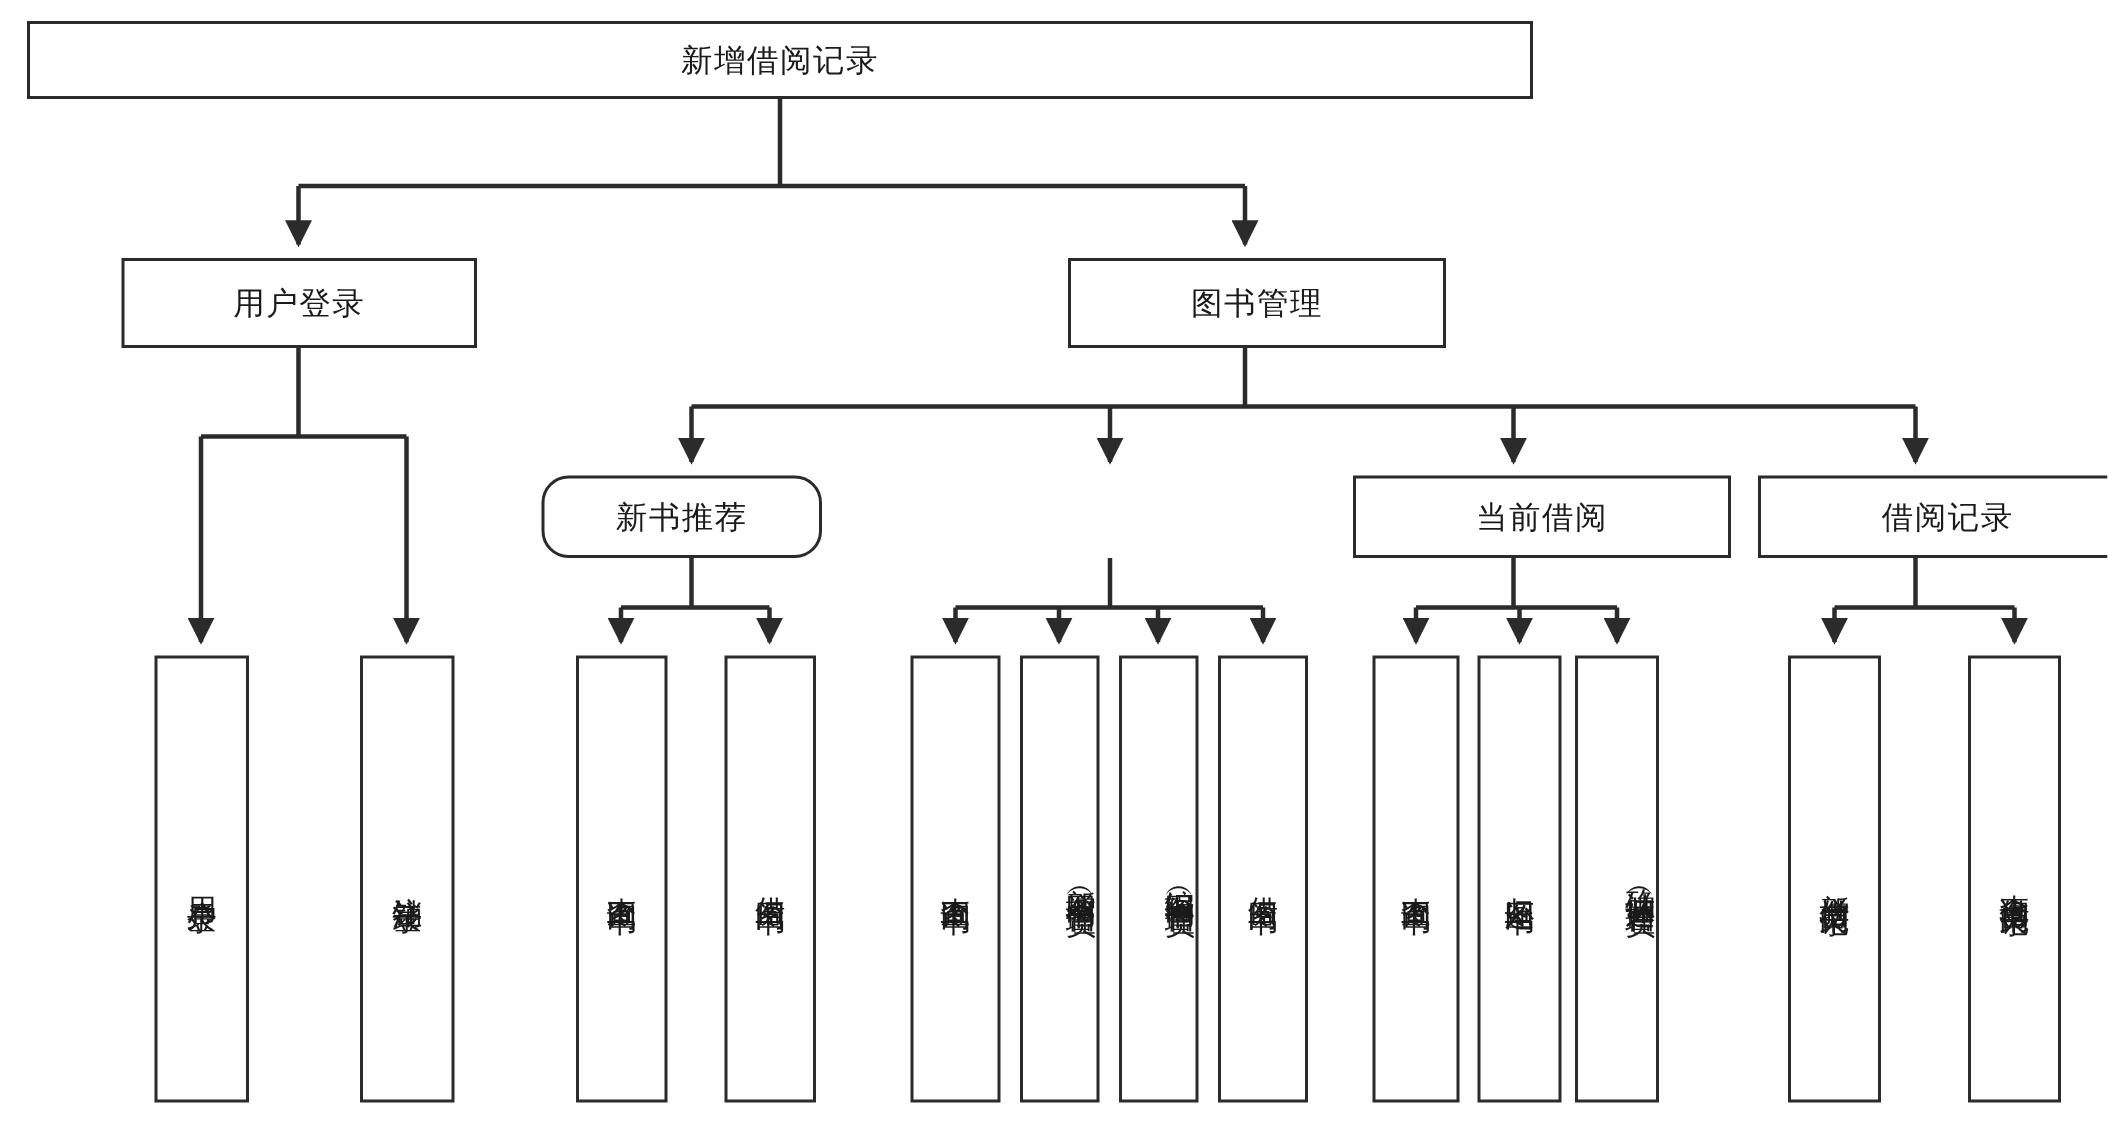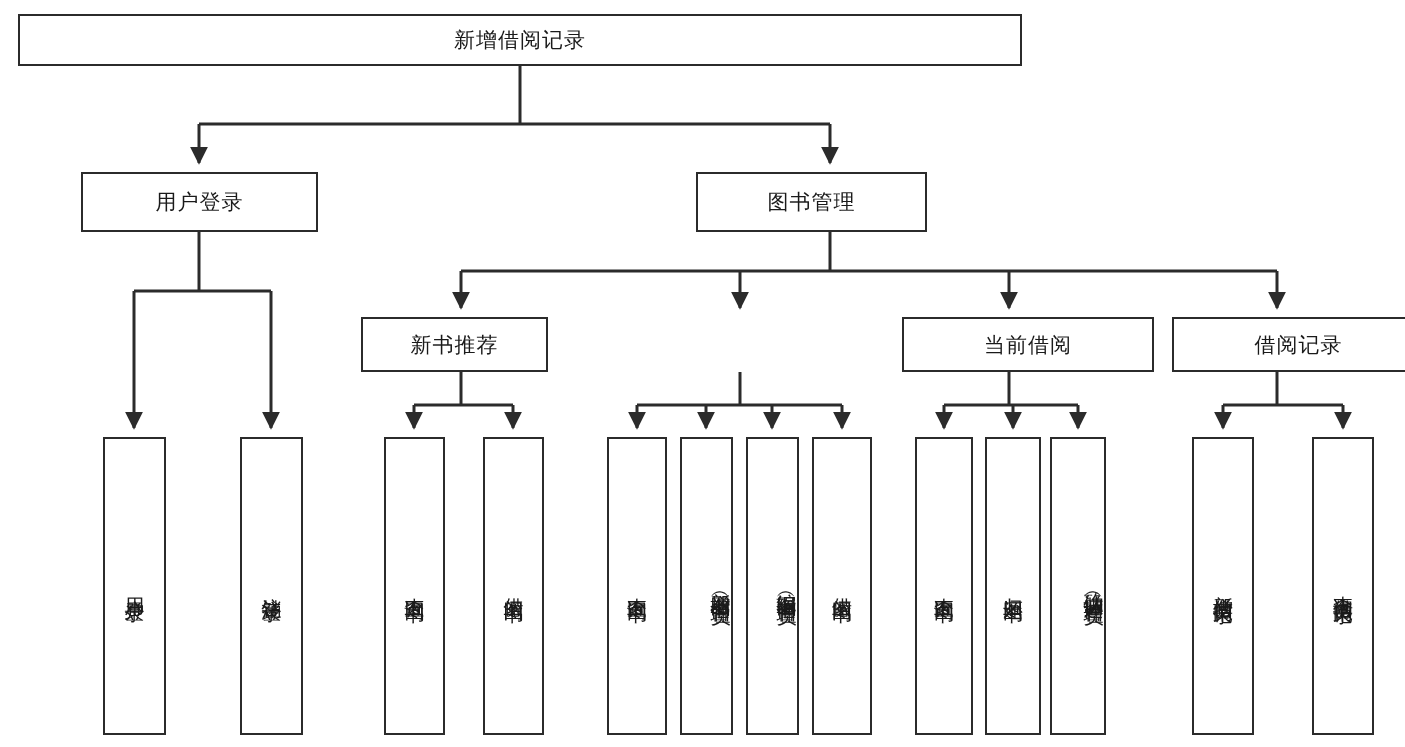--- a/index.html
+++ b/index.html
@@ -122,25 +122,25 @@
     </g>
   </svg>
 
   <div class="node horiz" style="left:18px; top:14px; width:1004px; height:52px;">
     <span class="node-label">新增借阅记录</span>
   </div>
 
   <div class="node horiz" style="left:81px; top:172px; width:237px; height:60px;">
     <span class="node-label">用户登录</span>
   </div>
-  <div class="node horiz" style="left:696px; top:172px; width:231px; height:60px;">
+  <div class="node horiz" style="left:712px; top:172px; width:252px; height:60px;">
     <span class="node-label">图书管理</span>
   </div>
 
-  <div class="node horiz" style="left:361px; top:317px; width:187px; height:55px;">
+  <div class="node horiz" style="left:361px; top:317px; width:187px; height:55px;border-radius:18px;">
     <span class="node-label">新书推荐</span>
   </div>
   <div class="node horiz" style="left:902px; top:317px; width:252px; height:55px;">
     <span class="node-label">当前借阅</span>
   </div>
   <div class="node horiz" style="left:1172px; top:317px; width:253px; height:55px;">
     <span class="node-label">借阅记录</span>
   </div>
 
   <div class="node vert" style="left:103px; top:437px; width:63px; height:298px; align-items:center;">

